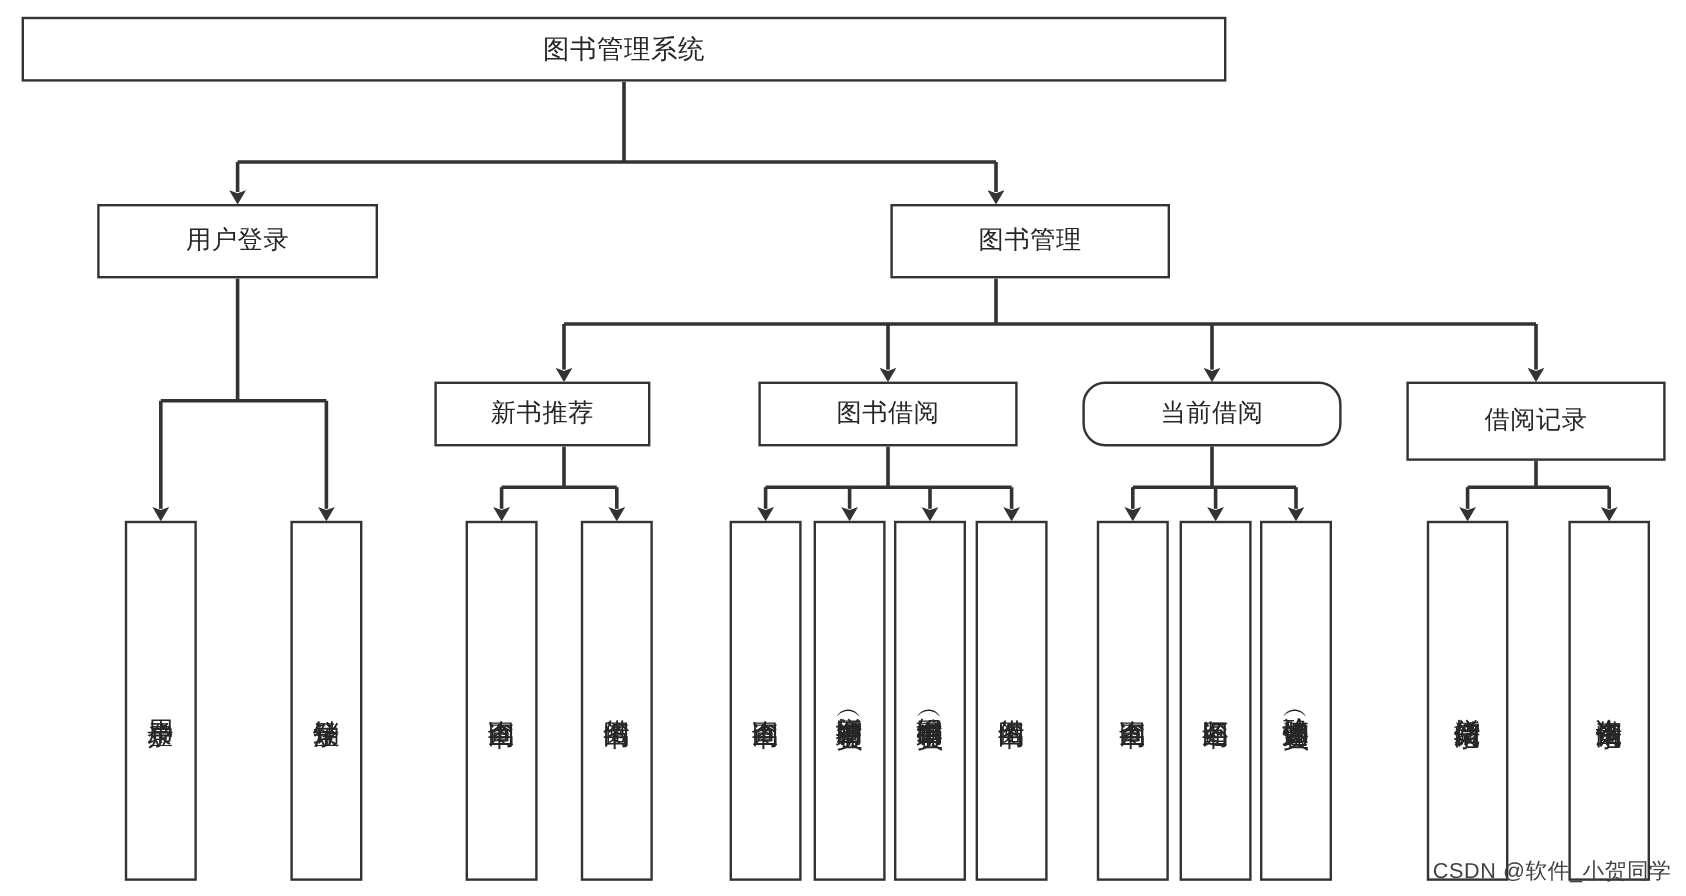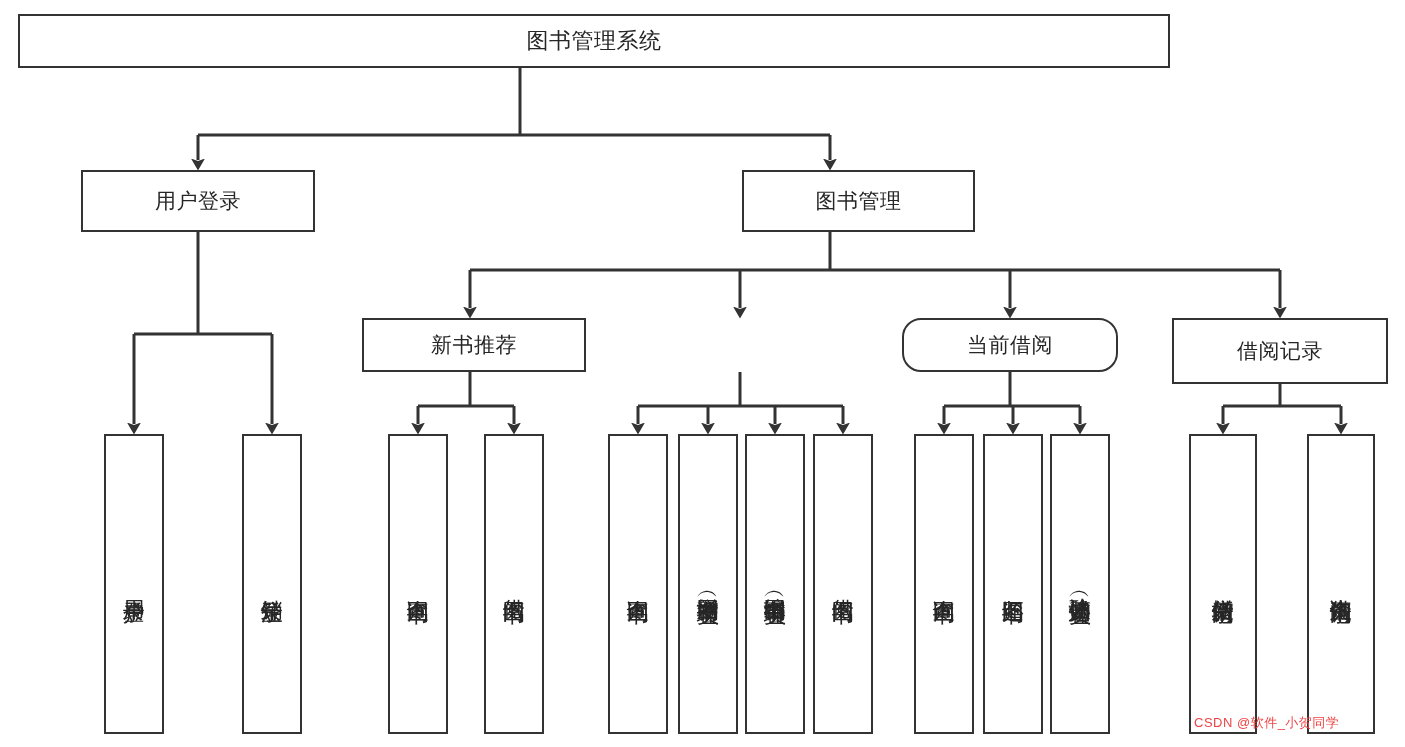--- a/index.html
+++ b/index.html
@@ -54,22 +54,22 @@
   .node.vert .label {
     writing-mode: vertical-rl;
     text-orientation: upright;
     font-size: 22px;
     line-height: 1.25;
     letter-spacing: 1px;
     max-height: 270px;
   }
   .watermark {
     position: absolute;
-    font-size: 13px;
-    color: #ef4444;
+    font-size: 18px;
+    color: #404040;
     letter-spacing: 0.5px;
     white-space: nowrap;
     user-select: none;
   }
 </style>
 </head>
 <body>
 
 <div id="canvas">
 
@@ -116,33 +116,36 @@
       <path d="M1013,406 L1013,424" marker-end="url(#arrowhead)"></path>
       <path d="M1080,406 L1080,424" marker-end="url(#arrowhead)"></path>
 
       <path d="M1280,372 L1280,406"></path>
       <path d="M1223,406 L1341,406"></path>
       <path d="M1223,406 L1223,424" marker-end="url(#arrowhead)"></path>
       <path d="M1341,406 L1341,424" marker-end="url(#arrowhead)"></path>
     </g>
   </svg>
 
-  <div class="node horiz root" style="left:18px; top:14px; width:1152px; height:54px;">
+  <div class="node horiz root" style="left:18px; top:14px; width:1004px; height:54px;">
     <span class="label">图书管理系统</span>
   </div>
 
   <div class="node horiz" style="left:81px; top:170px; width:234px; height:62px;">
     <span class="label">用户登录</span>
   </div>
   <div class="node horiz" style="left:712px; top:170px; width:233px; height:62px;margin-left:30px;">
     <span class="label">图书管理</span>
   </div>
 
-  <div class="node horiz" style="left:362px; top:318px; width:224px; height:54px;">
+  <div class="node horiz" style="left:362px; top:318px; width:180px; height:54px;">
     <span class="label">新书推荐</span>
+  </div>
+  <div class="node horiz" style="left:632px; top:318px; width:216px; height:54px;">
+    <span class="label">图书借阅</span>
   </div>
   <div class="node horiz" style="left:902px; top:318px; width:216px; height:54px;border-radius:19px;">
     <span class="label">当前借阅</span>
   </div>
   <div class="node horiz" style="left:1172px; top:318px; width:216px; height:66px;">
     <span class="label">借阅记录</span>
   </div>
 
   <div class="node vert" style="left:104px; top:434px; width:60px; height:300px;">
     <span class="label">用户登录</span>

